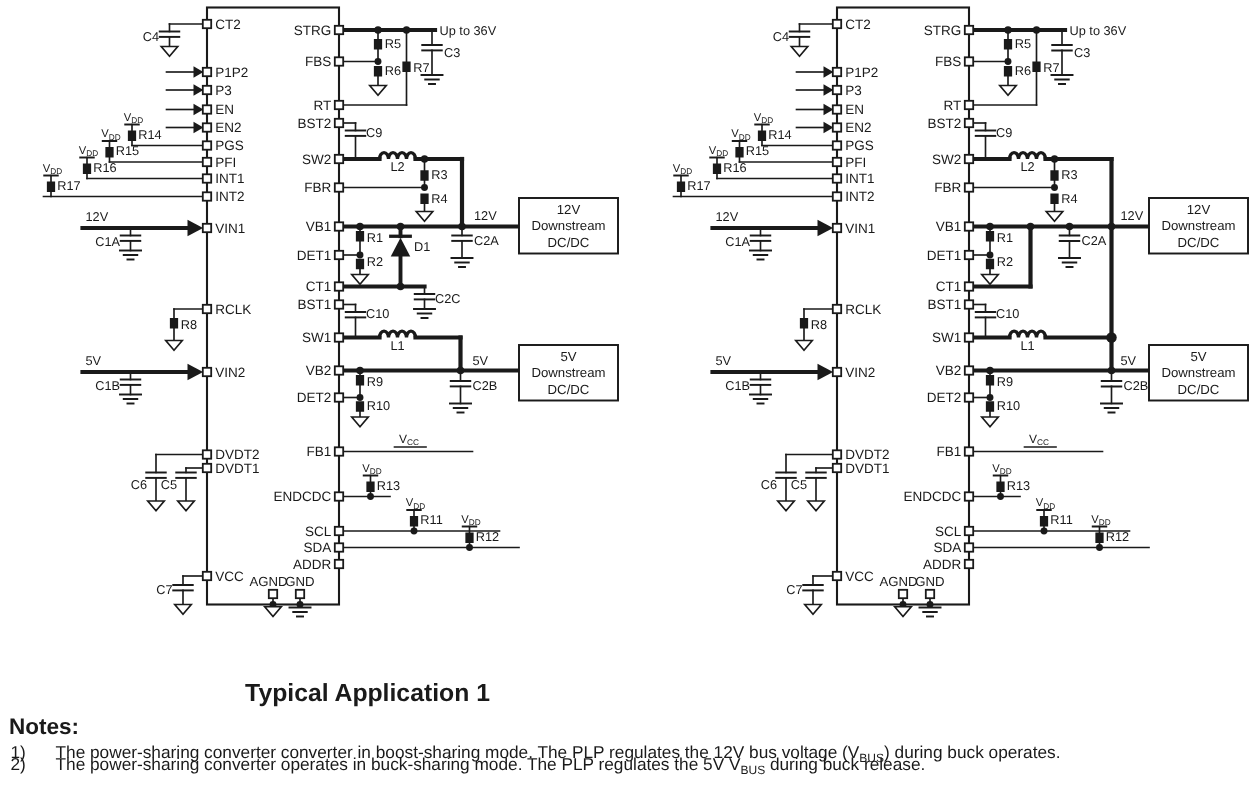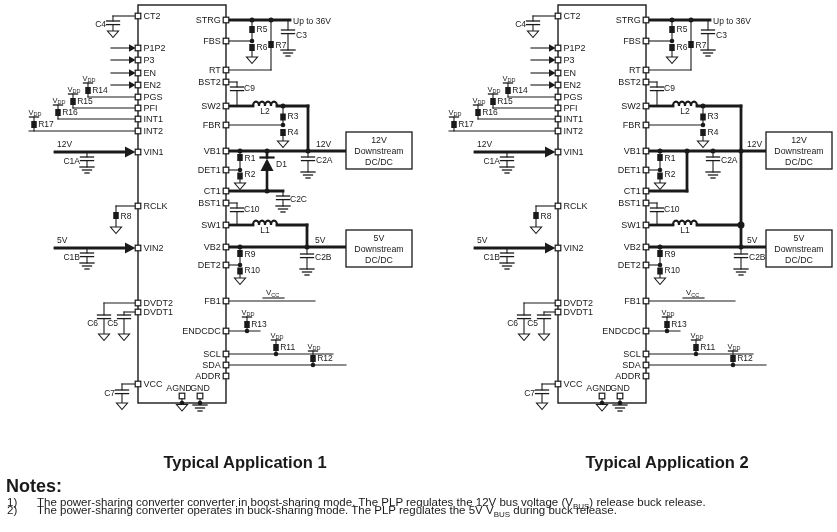--- a/index.html
+++ b/index.html
@@ -2,21 +2,21 @@
 <html><head>
 <meta charset="utf-8">
 <style>
   html,body{margin:0;padding:0;background:#fff;}
   #stage{position:relative;width:837px;height:532px;background:#fff;overflow:hidden;
          font-family:"Liberation Sans",sans-serif;color:#1a1a1a;}
   #schem{position:absolute;left:0;top:0;}
   #schem text{font-family:"Liberation Sans",sans-serif;fill:#1a1a1a;}
   .app-title{position:absolute;top:429px;transform:translateX(-50%);
              font-size:16.5px;font-weight:bold;white-space:nowrap;margin-top:24px;}
-  .notes-heading{position:absolute;left:6px;top:476px;font-size:18px;font-weight:bold;}
+  .notes-heading{position:absolute;left:6px;top:476px;font-size:15px;font-weight:bold;}
   .note-line{position:absolute;left:7px;width:824px;font-size:11.5px;white-space:nowrap;}
   .note-num{display:inline-block;width:30px;}
   .note-line sub{font-size:8px;}
 </style>
 </head>
 <body>
 
 <div id="stage">
   <svg id="schem" width="837" height="460" viewBox="0 0 837 460">
       <g transform="translate(0,0)">
@@ -659,24 +659,23 @@
         <line x1="200" y1="398.8" x2="200" y2="403" stroke="#1a1a1a" stroke-width="1.1" stroke-linecap="square"></line>
         <rect x="197.2" y="393.2" width="5.6" height="5.6" fill="#fff" stroke="#1a1a1a" stroke-width="1.2"></rect>
         <circle cx="200" cy="403" r="2.3" fill="#1a1a1a"></circle>
         <line x1="193" y1="405" x2="207" y2="405" stroke="#1a1a1a" stroke-width="1.3" stroke-linecap="square"></line>
         <line x1="195.5" y1="408" x2="204.5" y2="408" stroke="#1a1a1a" stroke-width="1.3" stroke-linecap="square"></line>
         <line x1="198" y1="411" x2="202" y2="411" stroke="#1a1a1a" stroke-width="1.3" stroke-linecap="square"></line>
       </g>
     </svg>
 
   <div class="app-title" style="left:245px">Typical Application 1</div>
-  <div class="app-title" style="left:667px">Typical Application 2</div>
 
   <div>
     <div class="notes-heading">Notes:</div>
     <div class="note-line" style="top:496px">
-      <span class="note-num">1)</span><span><span>The power-sharing converter converter in boost-sharing mode. The PLP regulates the 12V bus voltage (V</span><sub>BUS</sub><span>) release buck release.</span></span>
+      <span class="note-num">1)</span><span><span>The power-sharing converter converter in boost-sharing mode. The PLP regulates the 12V bus voltage (V</span><sub>BUS</sub><span>) during buck operates.</span></span>
     </div>
     <div class="note-line" style="top:504px">
       <span class="note-num">2)</span><span><span>The power-sharing converter operates in buck-sharing mode. The PLP regulates the 5V V</span><sub>BUS</sub><span> during buck release.</span></span>
     </div>
   </div>
 </div>
 
 </body></html>

